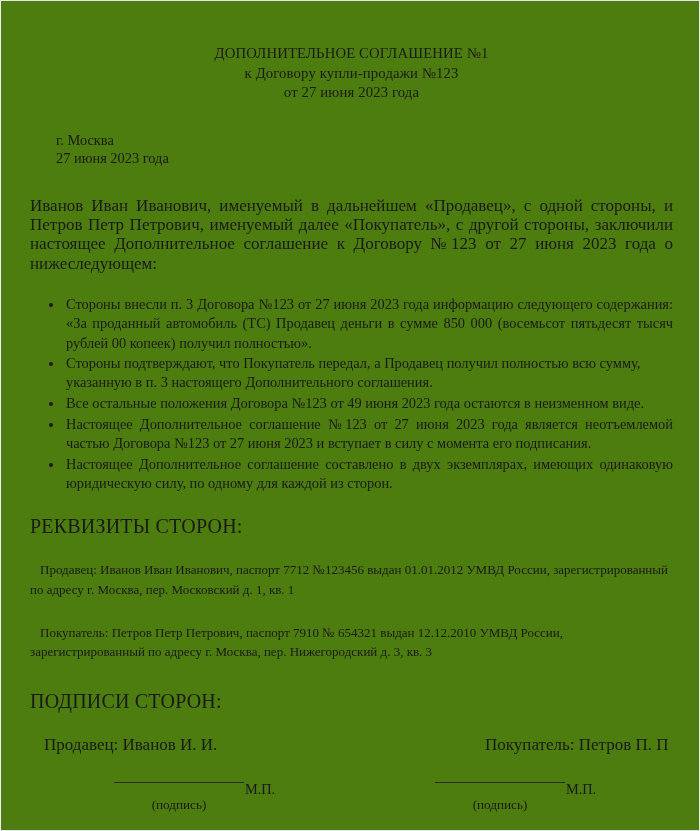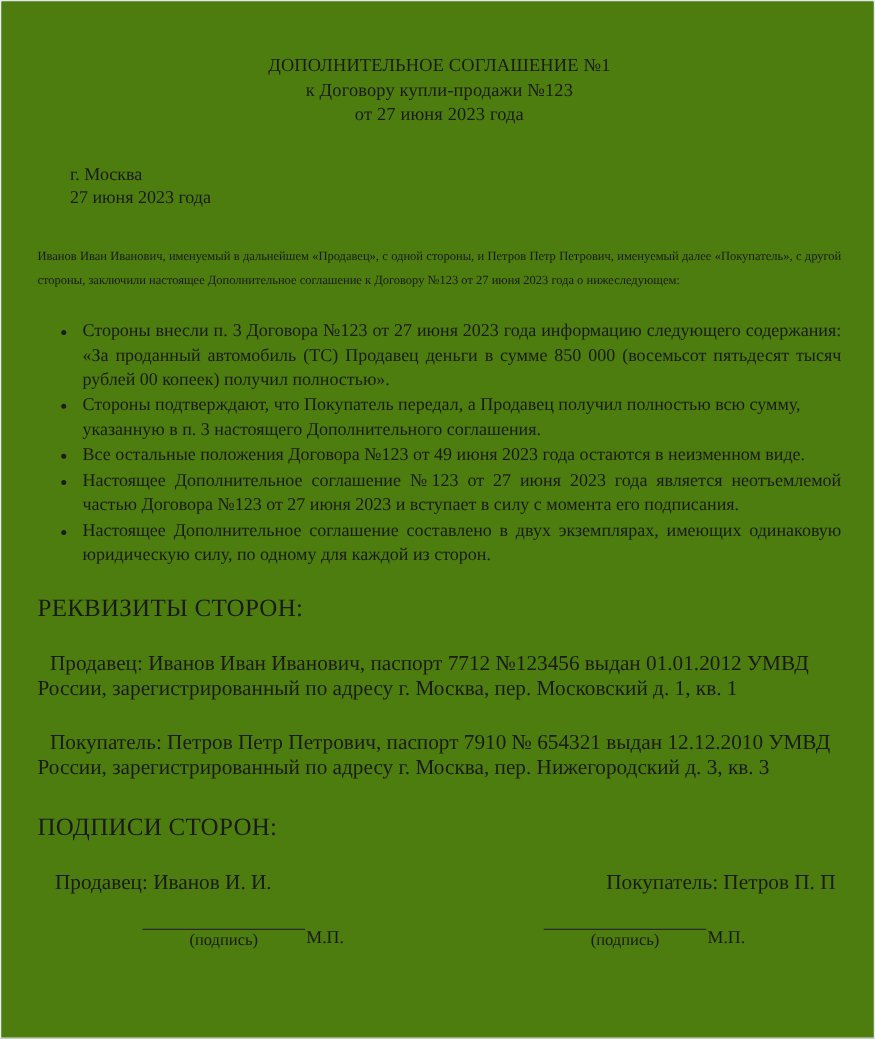--- a/index.html
+++ b/index.html
@@ -51,21 +51,21 @@
     font-size: 14.4px;
     line-height: 18px;
     padding-left: 26px;
     padding-right: 1px;
     flex-direction: column;
   }
 
   
   .intro {
     margin-top: 29px;
-    font-size: 10px;
+    font-size: 17px;
     line-height: 19.4px;
     text-align: justify;
     text-justify: inter-word;
     hyphens: none;
   }
 
   
   ul.clauses {
     margin: 22px 0 0 0;
     padding: 0;
@@ -98,21 +98,21 @@
   .section-heading {
     font-size: 20px;
     line-height: 18px;
     letter-spacing: 0.2px;
   }
   .heading-requisites { margin-top: 24px; }
   .heading-signatures { margin-top: 30px; }
 
   
   .party-block {
-    font-size: 17px;
+    font-size: 13px;
     line-height: 19.4px;
     text-indent: 10px;
   }
   .party-seller  { margin-top: 25px; }
   .party-buyer   { margin-top: 24px; }
 
   
   .sig-names {
     margin-top: 26px;
     display: flex;
@@ -138,21 +138,21 @@
     width: 130px;
     text-align: center;
   }
   .sig-unit .rule {
     height: 0;
     border-top: 1.6px solid #2a2a2a;
     width: 130px;
   }
   .sig-unit .caption {
     display: block;
-    margin-top: 0;
+    margin-top: 14px;
     font-size: 13.2px;
     line-height: 16px;
   }
   .sig-unit .mp {
     margin-left: 1px;
     font-size: 14.3px;
     line-height: 14px;
     padding-top: 0px;
   }
   .sig-left-offset  { padding-left: 84px; }

